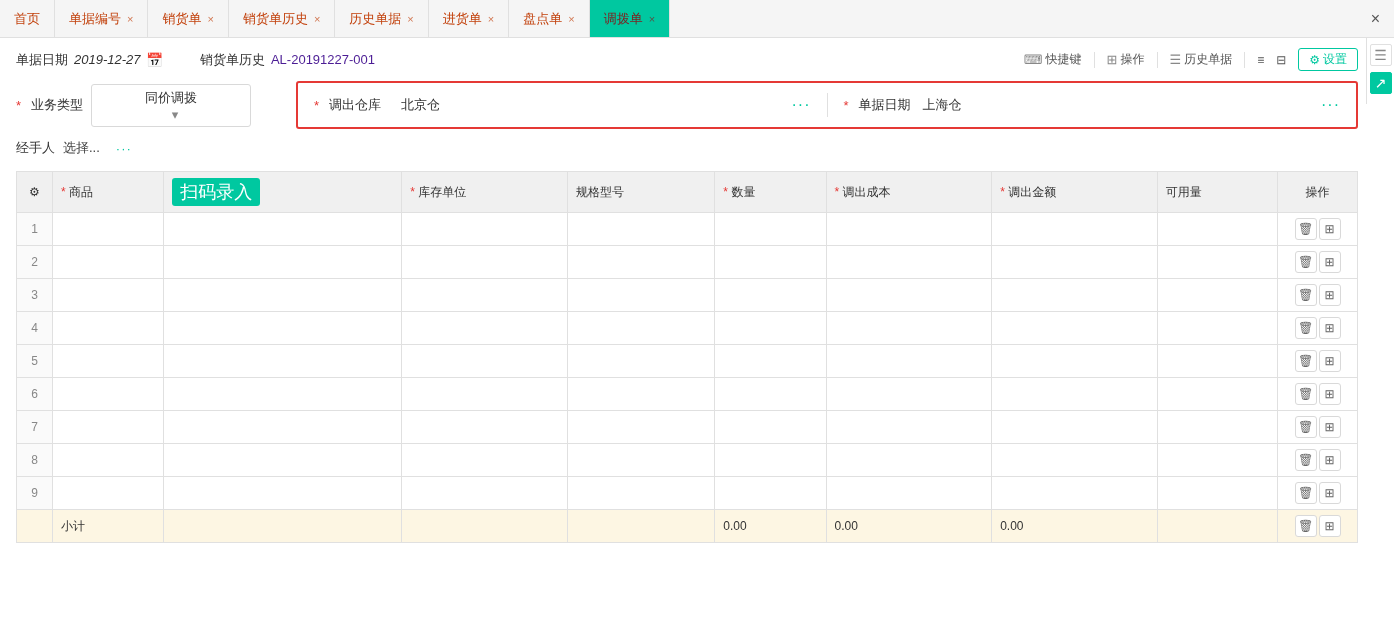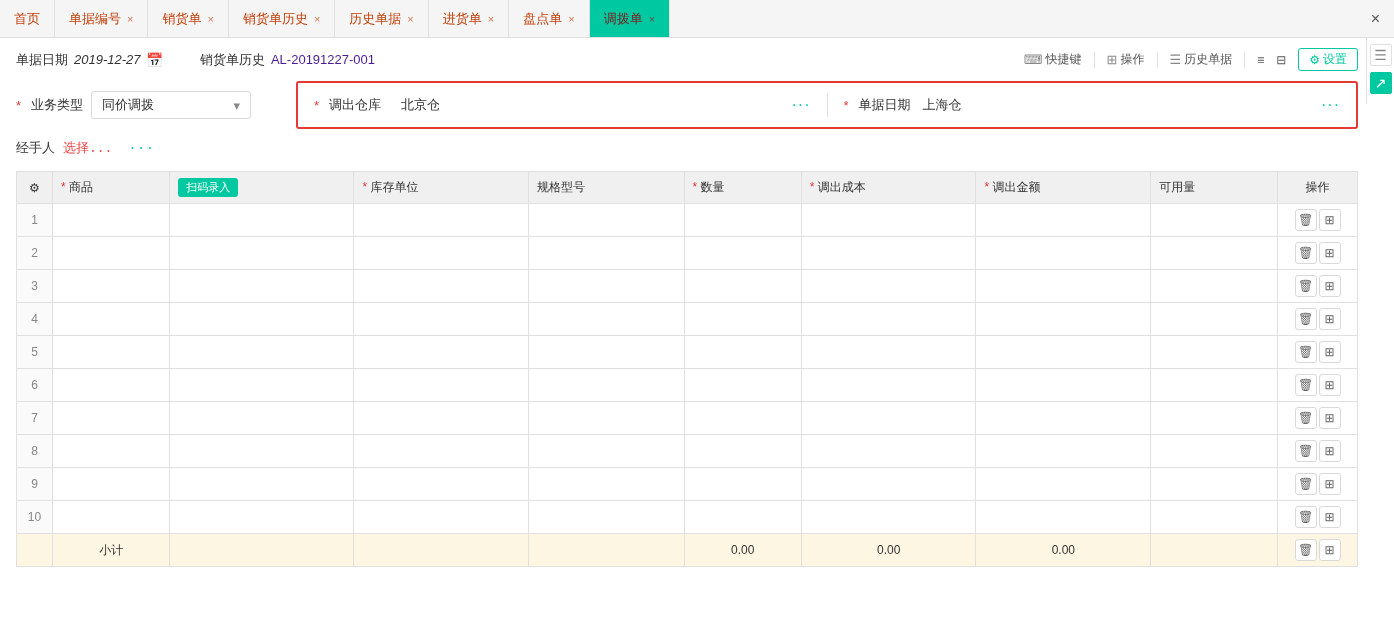--- a/index.html
+++ b/index.html
@@ -159,32 +159,32 @@
     .biz-type-select {
       display: flex;
       align-items: center;
       justify-content: space-between;
       border: 1px solid #d9d9d9;
       border-radius: 3px;
       padding: 4px 10px;
       min-width: 160px;
       cursor: pointer;
       background: #fff;
+      flex-direction: column;
     }
     .biz-type-select .arrow { color: #888; margin-left: 8px; }
 
     
     .handler-field {
       display: flex;
       align-items: center;
       gap: 8px;
       min-width: 220px;
-      font-family: Liberation Mono, monospace;
-    }
-    .handler-placeholder { color: #ef4444; }
+    }
+    .handler-placeholder { color: #404040; }
 
     
     .data-table {
       width: 100%;
       border-collapse: collapse;
       font-size: 12px;
       margin-top: 4px;
     }
     .data-table th {
       background: #f0f0f0;
@@ -206,21 +206,20 @@
     }
     .data-table td.row-num {
       text-align: center;
       color: #888;
       background: #fafafa;
       width: 36px;
     }
     .data-table tr.subtotal-row td {
       background: #fdf6e3;
       font-weight: 500;
-      text-align: center;
     }
     .data-table td.ops-cell {
       text-align: center;
       white-space: nowrap;
     }
     .icon-btn {
       border: 1px solid #d9d9d9;
       background: #fff;
       border-radius: 3px;
       width: 22px;
@@ -234,21 +233,21 @@
       margin: 0 1px;
     }
 
     
     .scan-btn {
       background: #00c8a0;
       color: #fff;
       border: none;
       border-radius: 3px;
       padding: 2px 8px;
-      font-size: 11px;
+      font-size: 18px;
       cursor: pointer;
     }
 
     
     .right-panel {
       position: fixed;
       right: 0;
       top: 38px;
       display: flex;
       flex-direction: column;
@@ -549,32 +548,20 @@
             <td></td>
             <td></td>
             <td></td>
             <td></td>
             <td></td>
             <td></td>
             <td></td>
             <td></td>
             <td class="ops-cell"><span class="icon-btn">🗑</span><span class="icon-btn">⊞</span></td>
           </tr>
-        <tr>
-            <td class="row-num">10</td>
-            <td></td>
-            <td></td>
-            <td></td>
-            <td></td>
-            <td></td>
-            <td></td>
-            <td></td>
-            <td></td>
-            <td class="ops-cell"><span class="icon-btn">🗑</span><span class="icon-btn">⊞</span></td>
-          </tr>
 
         <tr class="subtotal-row">
           <td class="row-num"></td>
           <td>小计</td>
           <td></td>
           <td></td>
           <td></td>
           <td>0.00</td>
           <td>0.00</td>
           <td>0.00</td>

